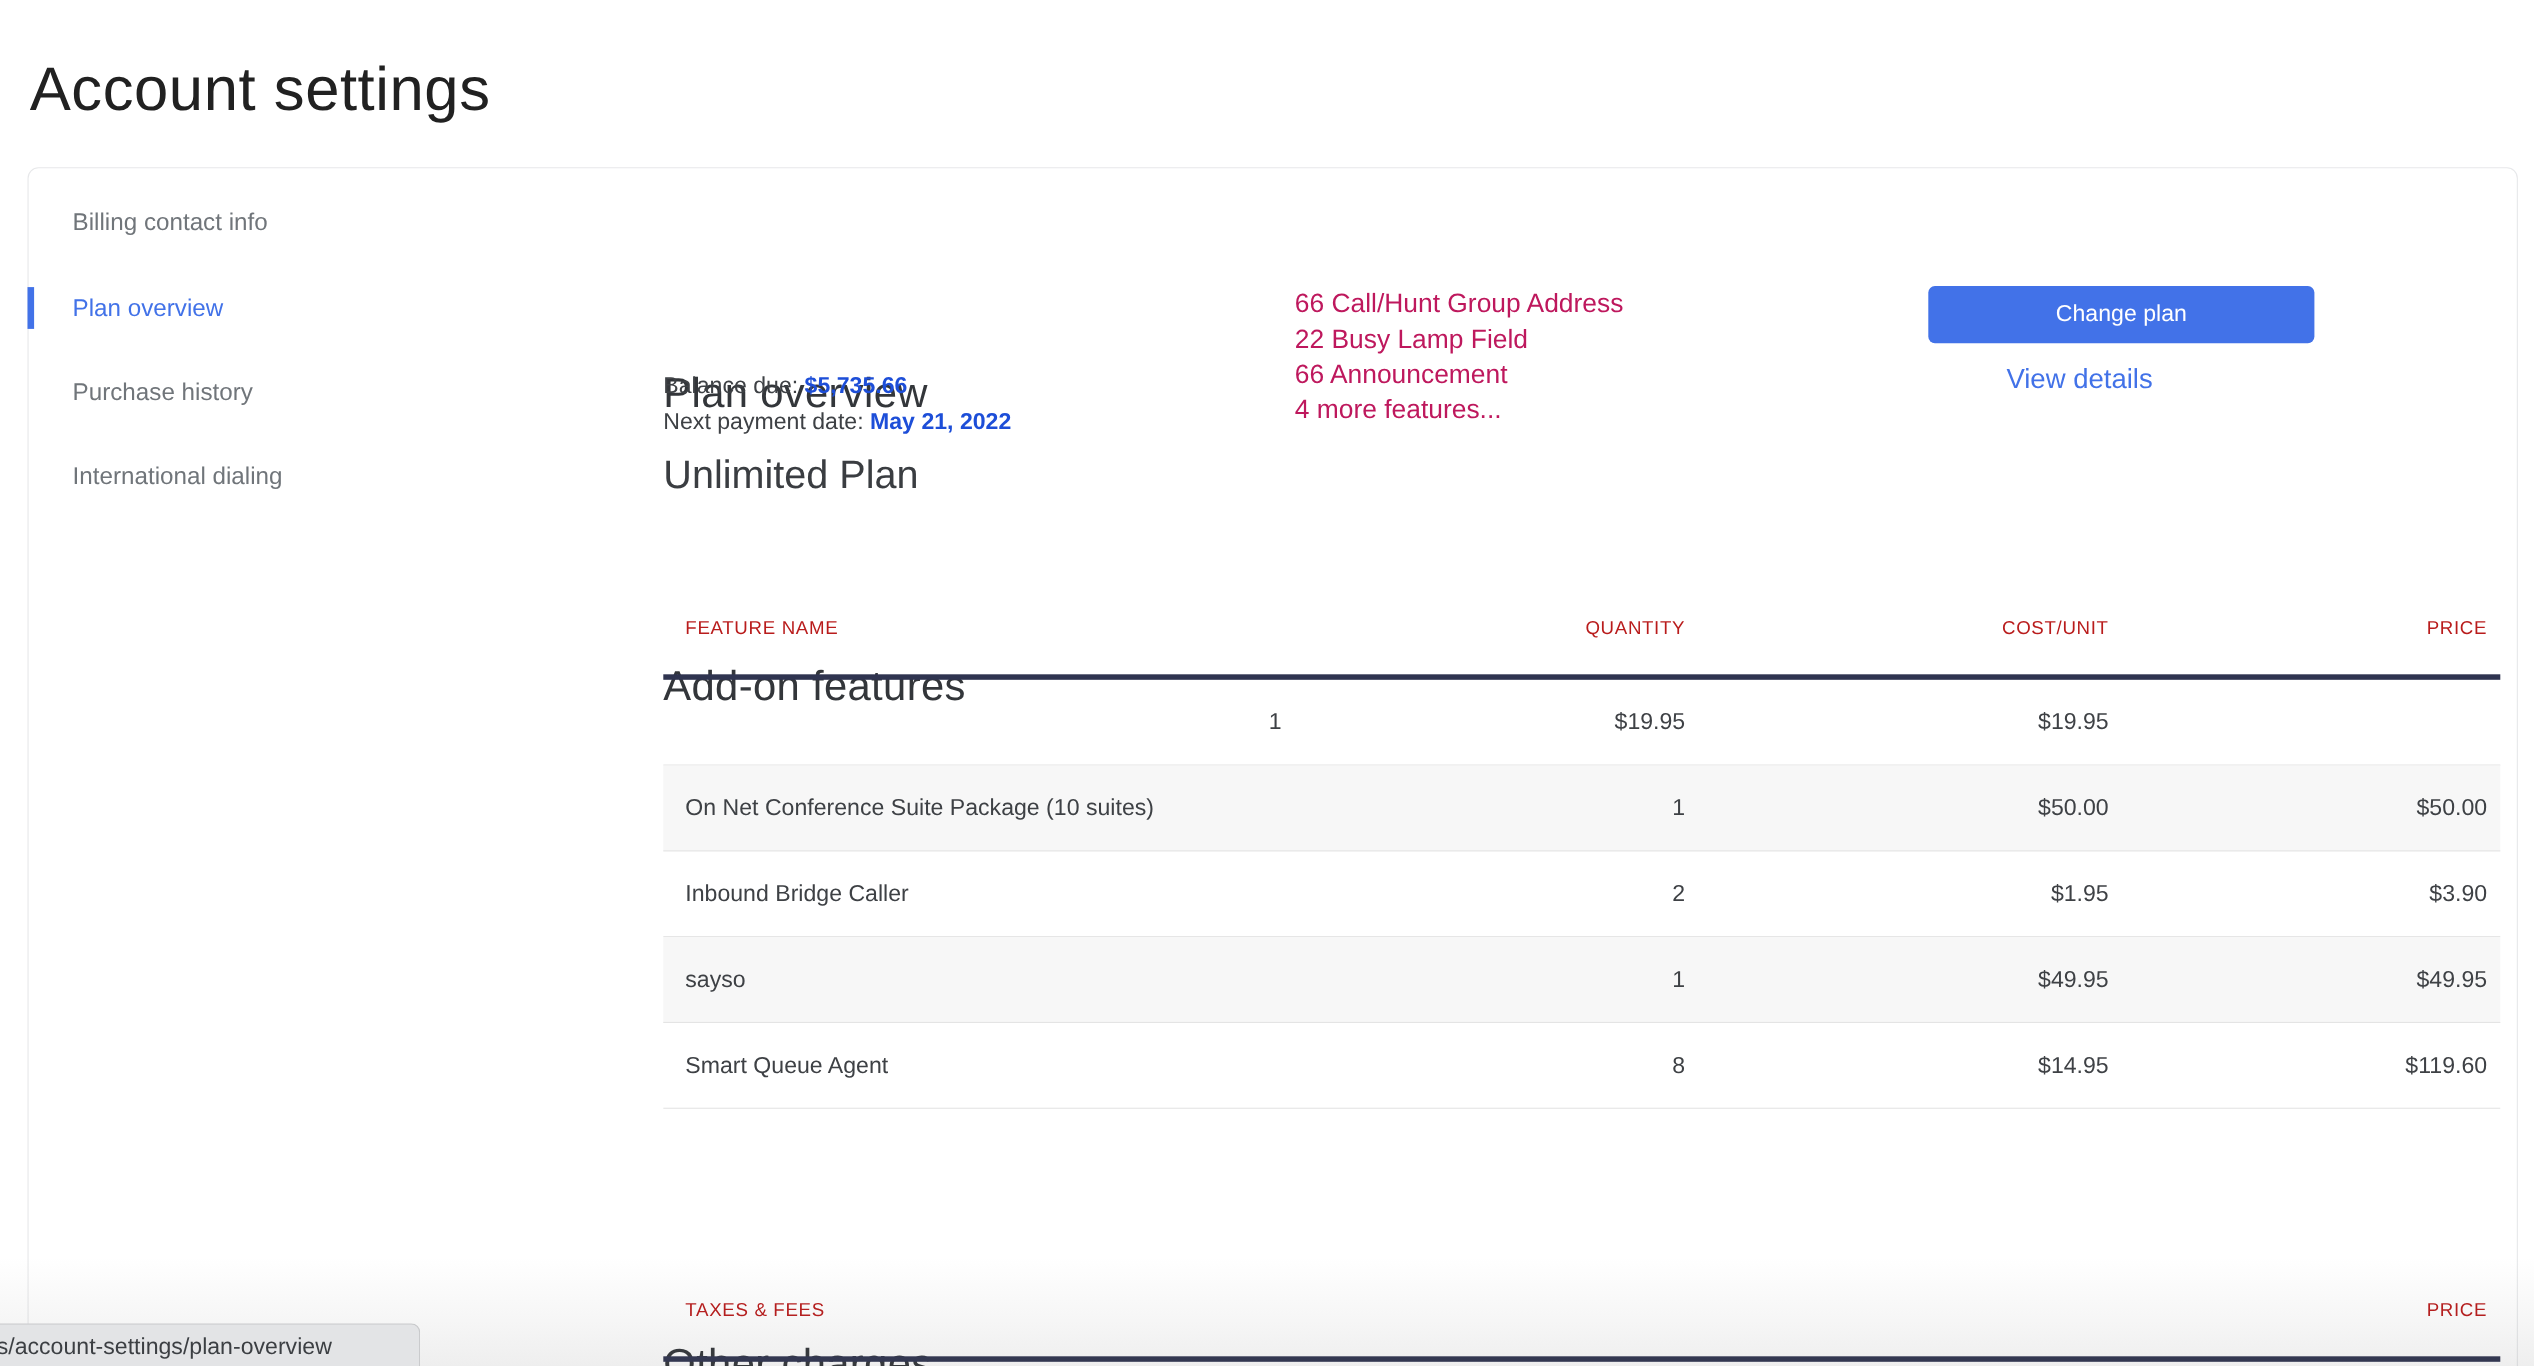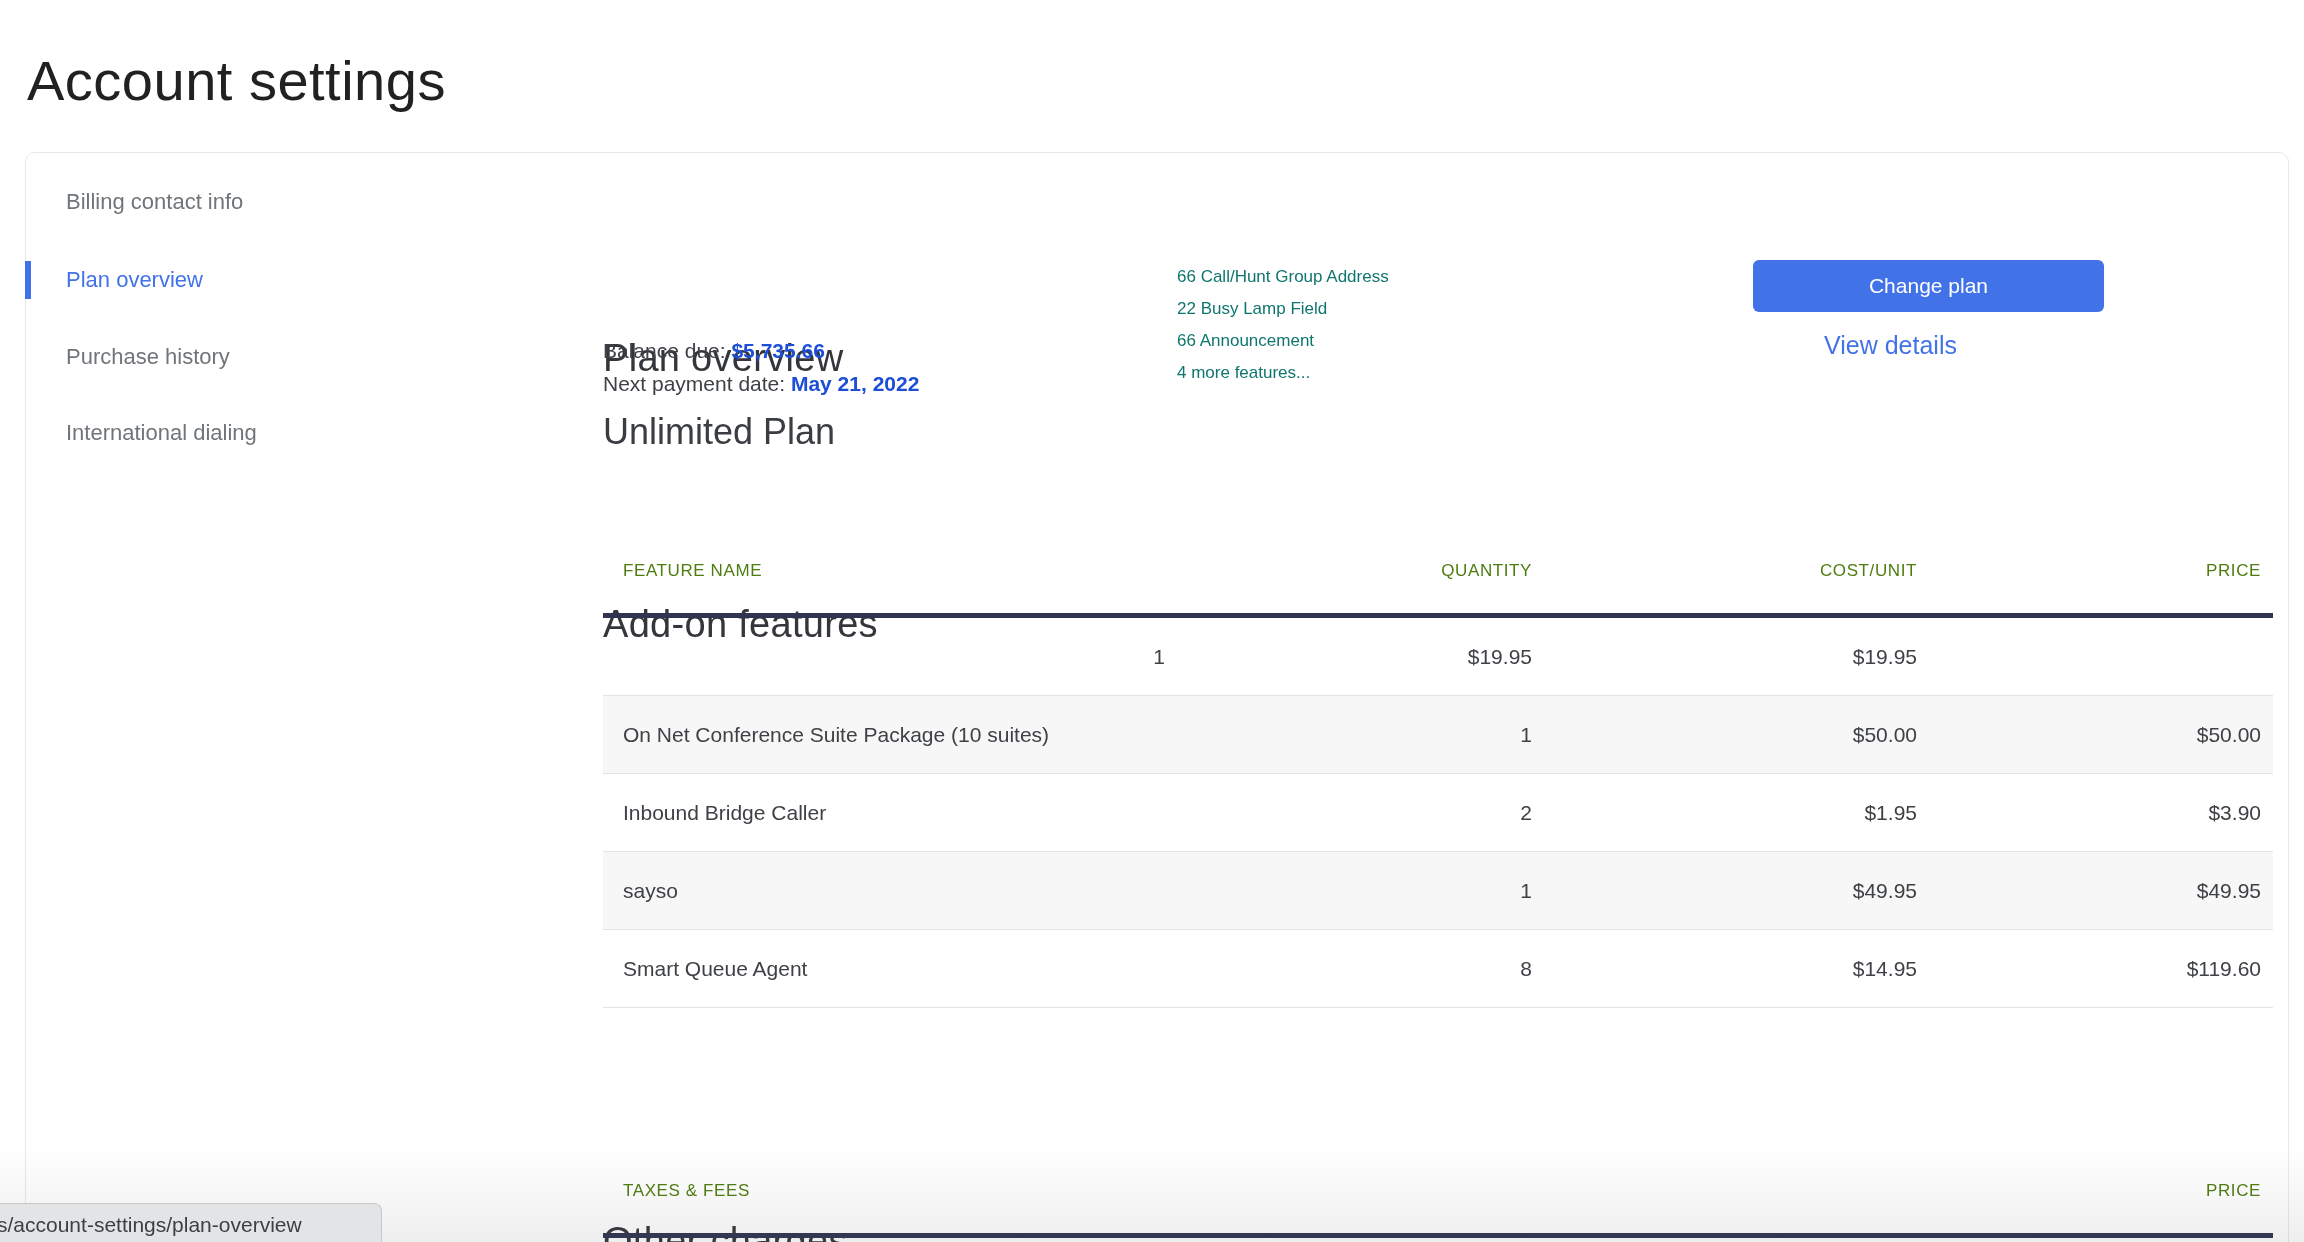--- a/index.html
+++ b/index.html
@@ -67,21 +67,21 @@
     left: 577px;
     font-size: 36px;
     font-weight: 300;
     color: #3a3d41;
     white-space: nowrap;
   }
 
   
   .plan-meta { position: absolute; left: 577px; top: 181px; font-size: 21px; line-height: 33px; color: #3e4145; }
   .plan-meta b { color: #1d4ed8; font-weight: 700; }
-  .feature-list { position: absolute; left: 1151px; top: 108px; font-size: 17px; line-height: 32px; color: #0f766e; }
+  .feature-list { position: absolute; left: 1151px; top: 108px; font-size: 24px; line-height: 32px; color: #be185d; }
 
   .change-plan-btn {
     position: absolute;
     left: 1727px; top: 107px;
     width: 351px; height: 52px;
     background: var(--accent);
     color: #ffffff;
     border: none;
     border-radius: 6px;
     font-family: inherit;
@@ -101,21 +101,21 @@
 
   
   .tbl { position: absolute; left: 577px; width: 1670px; }
   .tbl-head {
     display: grid;
     align-items: center;
     height: 85px;
     padding-right: 12px;
     font-size: 17px;
     letter-spacing: 0.6px;
-    color: #4d7c0f;
+    color: #b91c1c;
   }
   .tbl1 .tbl-head, .tbl1 .tbl-row { grid-template-columns: 562px 367px 385px 1fr; }
   .tbl2 .tbl-head { grid-template-columns: 1fr auto; height: 84px; }
   .navy-bar { height: 5px; background: var(--header-border); }
   .tbl-row {
     display: grid;
     align-items: center;
     height: 78px;
     padding-right: 12px;
     font-size: 21px;

